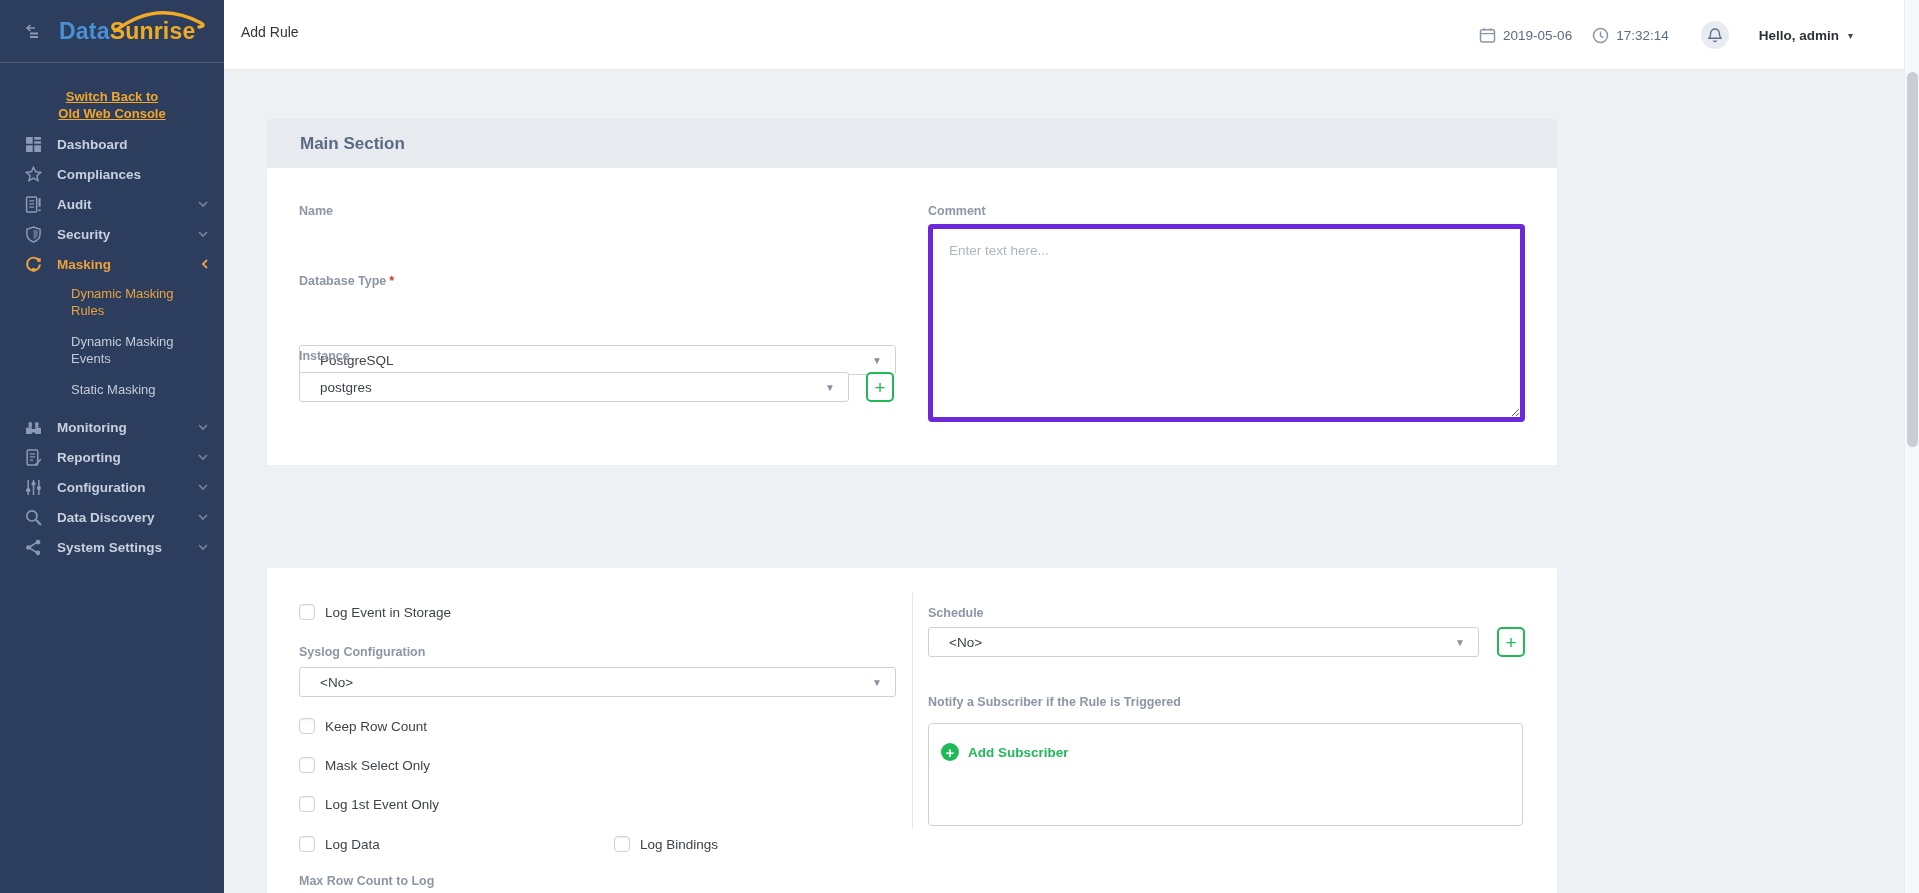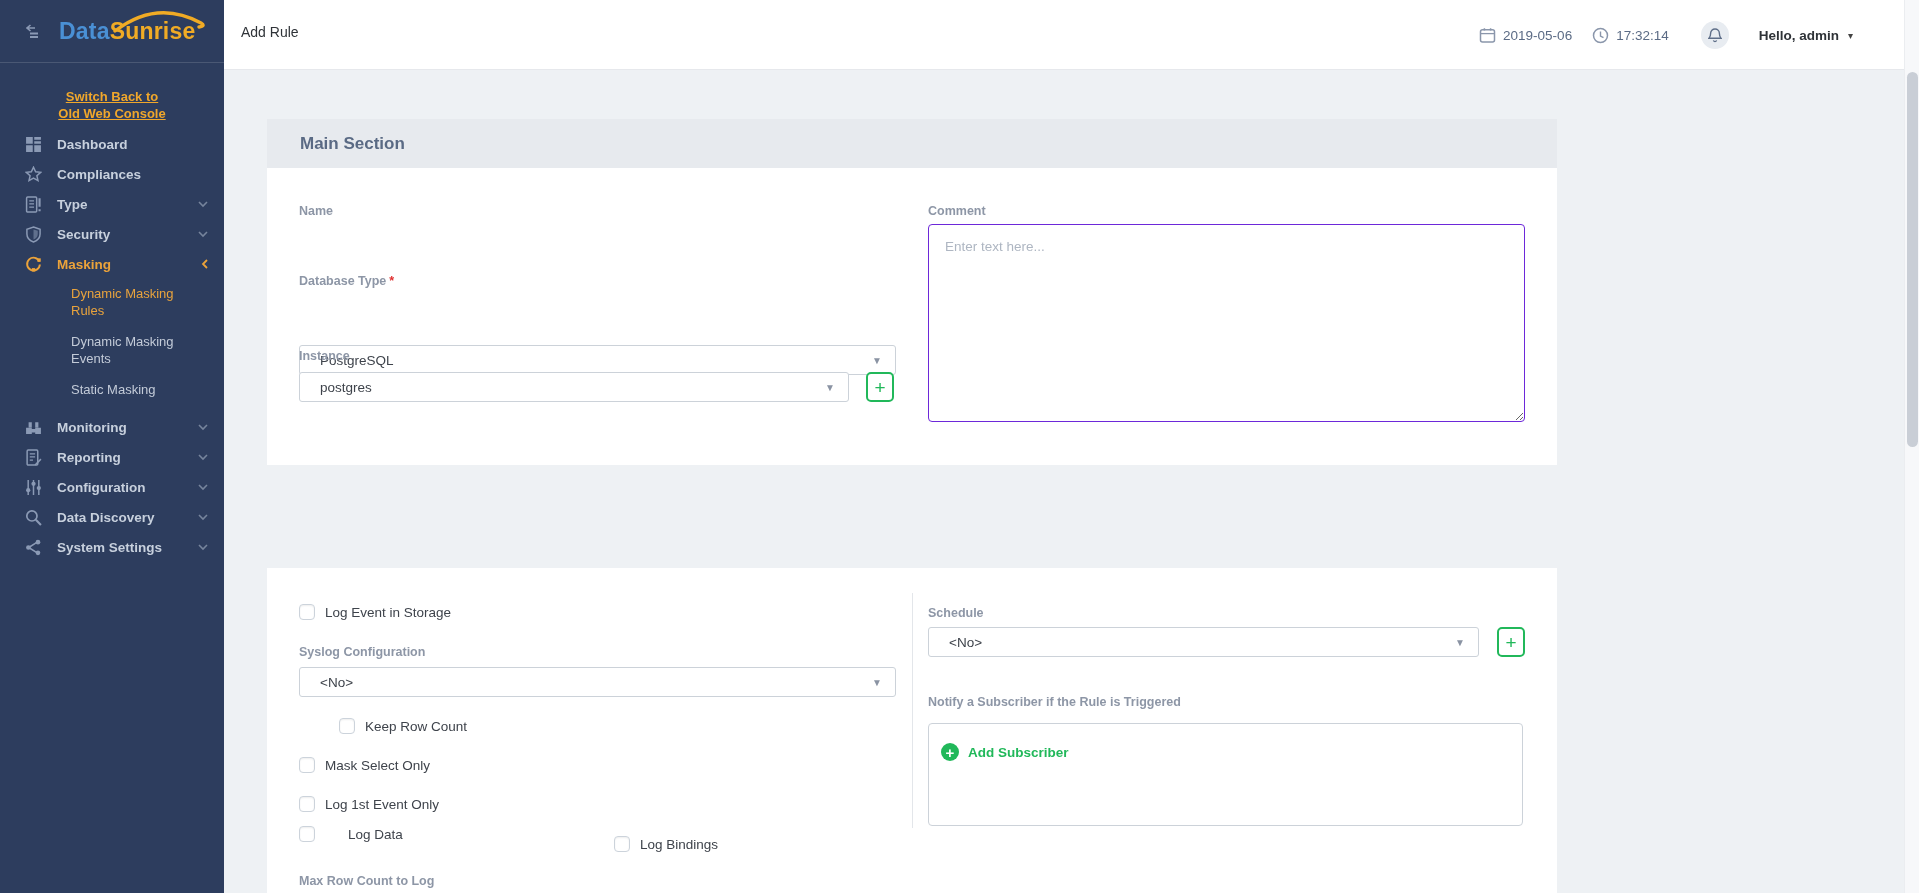--- a/index.html
+++ b/index.html
@@ -64,21 +64,21 @@
 
   .f-label { position:absolute; font-size:12.5px; font-weight:bold; color:#8d96a6; }
   .req { color:#e03131; margin-left:3px; }
   .t-input { position:absolute; height:30px; background:#fff; border:1px solid #ccd2d9;
     border-radius:3px; font-size:13.5px; color:#3e434b; padding:0 14px 0 20px;
     font-family:"Liberation Sans", sans-serif; }
   .sel { position:absolute; height:30px; background:#fff; border:1px solid #ccd2d9;
     border-radius:3px; display:flex; align-items:center; padding:0 30px 0 20px;
     font-size:13.5px; color:#3e434b; cursor:pointer; }
   .sel .caret { position:absolute; right:13px; top:9px; color:#8a93a3; font-size:10px; }
-  .t-area { position:absolute; background:#fff; border:1px solid #6d28d9; border-radius:4px;
+  .t-area { position:absolute; background:#fff; border:5px solid #6d28d9; border-radius:4px;
     font-size:13.5px; color:#3e434b; padding:14px 16px; resize:both;
     font-family:"Liberation Sans", sans-serif; }
   .t-area::placeholder { color:#aeb6c2; }
   .plus-btn { position:absolute; width:28px; height:30px; border:2px solid #21b85a;
     border-radius:5px; background:#fff; color:#21b85a; font-size:19px; line-height:1;
     display:flex; align-items:center; justify-content:center; cursor:pointer; font-weight:400; }
 
   .cb-row { position:absolute; display:flex; align-items:center; cursor:pointer; }
   .cb-box { width:16px; height:16px; background:#fff; border:1px solid #ccd3db;
     border-radius:4px; box-shadow:inset 0 1px 2px rgba(0,0,0,.07); flex:0 0 16px; }
@@ -132,21 +132,21 @@
       <span class="lbl">Compliances</span>
     </div>
     <div class="nav-item">
       <span class="ic">
           <svg viewBox="0 0 16 16" width="17" height="17">
             <rect x="1.5" y="1" width="9.5" height="14" rx="1" fill="none" stroke="currentColor" stroke-width="1.4"></rect>
             <path d="M4 4.5h4.5M4 7.5h4.5M4 10.5h4.5" stroke="currentColor" stroke-width="1.2"></path>
             <path d="M13.7 2v8M13.7 12.4v2" stroke="currentColor" stroke-width="2"></path>
           </svg>
         </span>
-      <span class="lbl">Type</span>
+      <span class="lbl">Audit</span>
       <span class="chev">
           <svg width="10" height="7" viewBox="0 0 10 7">
             <path d="M1 1l4 4 4-4" fill="none" stroke="currentColor" stroke-width="1.6"></path>
           </svg>
         </span>
     </div>
     <div class="nav-item">
       <span class="ic">
           <svg viewBox="0 0 16 16" width="17" height="17">
             <path d="M8 1l6.2 2v4.6c0 4-2.8 6.4-6.2 7.4-3.4-1-6.2-3.4-6.2-7.4V3z" fill="none" stroke="currentColor" stroke-width="1.4"></path>
@@ -327,33 +327,33 @@
       <span class="cb-box"></span>
       <span class="cb-lbl">Log Event in Storage</span>
     </div>
 
     <span class="f-label" style="left:32px; top:77px;">Syslog Configuration</span>
     <div class="sel" style="left:32px; top:99px; width:597px;">
       <span>&lt;No&gt;</span>
       <span class="caret">▼</span>
     </div>
 
-    <div class="cb-row" style="left:32px; top:150px;margin-left:40px;">
+    <div class="cb-row" style="left:32px; top:150px;">
       <span class="cb-box"></span>
       <span class="cb-lbl">Keep Row Count</span>
     </div>
     <div class="cb-row" style="left:32px; top:189px;">
       <span class="cb-box"></span>
       <span class="cb-lbl">Mask Select Only</span>
     </div>
     <div class="cb-row" style="left:32px; top:228px;">
       <span class="cb-box"></span>
       <span class="cb-lbl">Log 1st Event Only</span>
     </div>
-    <div class="cb-row" style="left:32px; top:258px;gap:23px;">
+    <div class="cb-row" style="left:32px; top:268px;">
       <span class="cb-box"></span>
       <span class="cb-lbl">Log Data</span>
     </div>
     <div class="cb-row" style="left:347px; top:268px;">
       <span class="cb-box"></span>
       <span class="cb-lbl">Log Bindings</span>
     </div>
 
     <span class="f-label" style="left:32px; top:306px;">Max Row Count to Log</span>
 

